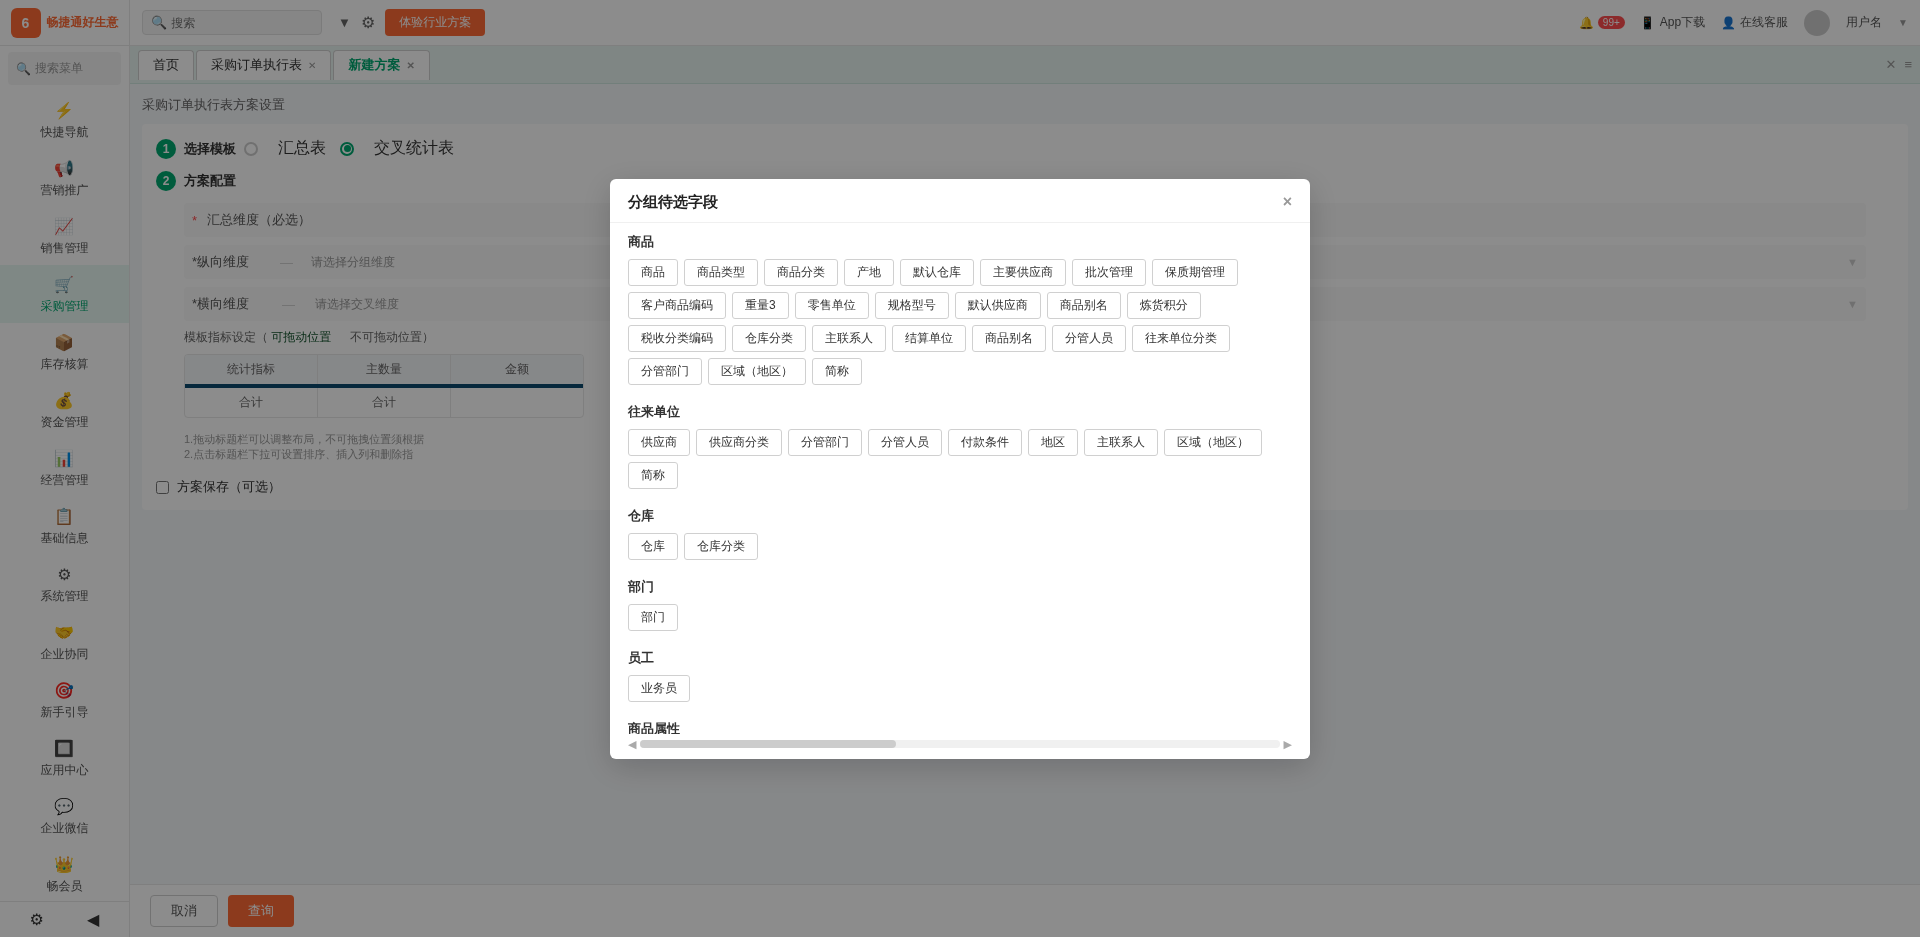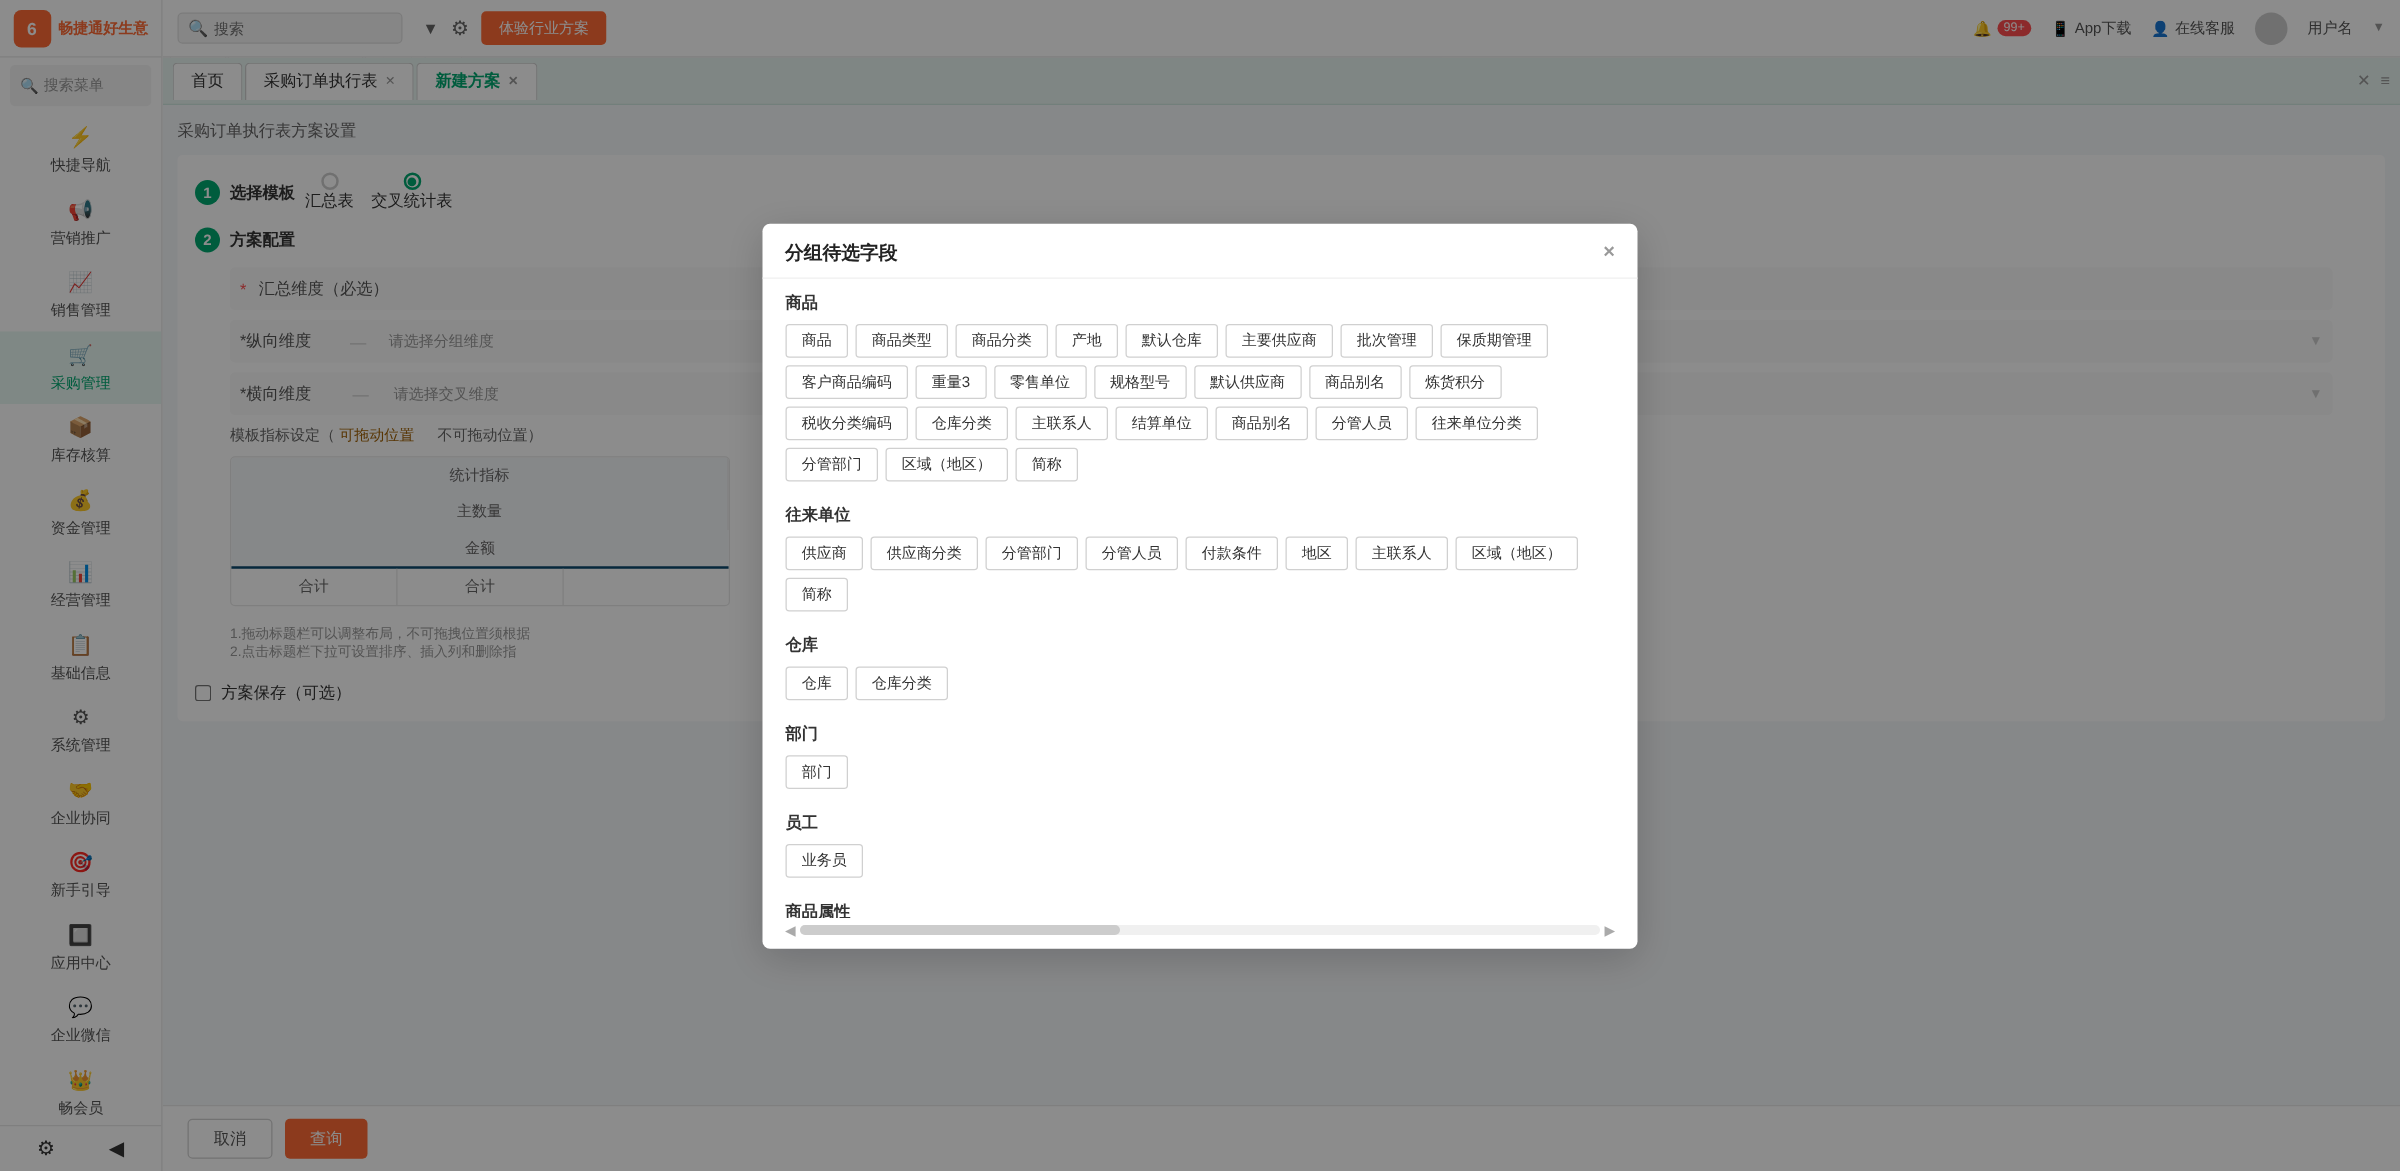--- a/index.html
+++ b/index.html
@@ -192,30 +192,30 @@
       background: #fff; border-radius: 4px; padding: 14px;
     }
     .step-row { display: flex; align-items: center; gap: 8px; margin-bottom: 12px; }
     .step-num {
       width: 20px; height: 20px; background: #00a870; color: #fff;
       border-radius: 50%; display: flex; align-items: center; justify-content: center;
       font-size: 12px; font-weight: bold;
     }
     .step-label { font-size: 13px; font-weight: bold; }
     .radio-group { display: flex; gap: 14px; align-items: center; }
-    .radio-item { display: flex; align-items: center; gap: 0; font-size: 13px; cursor: pointer; flex-direction: column; }
+    .radio-item { display: flex; align-items: center; gap: 20px; font-size: 16px; cursor: pointer; }
     .radio-dot { width: 14px; height: 14px; border-radius: 50%; border: 2px solid #ccc; display: flex; align-items: center; justify-content: center; }
     .radio-dot.checked { border-color: #00a870; }
     .radio-dot.checked::after { content: ''; width: 7px; height: 7px; background: #00a870; border-radius: 50%; }
     .config-row { display: flex; align-items: center; gap: 10px; margin: 8px 0; padding: 8px; background: #f9f9f9; border-radius: 4px; }
     .config-label { font-size: 13px; color: #555; min-width: 70px; }
     .config-value { color: #999; font-size: 12px; }
     .required-mark { color: #ff4d4f; }
     .stat-table { border: 1px solid #e8e8e8; border-radius: 4px; overflow: hidden; margin-top: 8px; }
-    .stat-header { display: flex; background: #f5f7fa; border-bottom: 2px solid #0c4a6e; flex-direction: column; }
+    .stat-header { display: flex; background: #f5f7fa; border-bottom: 4px solid #0c4a6e; }
     .stat-cell { flex: 1; padding: 6px 10px; font-size: 12px; color: #666; text-align: center; border-right: 1px solid #e8e8e8; }
     .stat-cell:last-child { border-right: none; }
     .stat-row { display: flex; border-bottom: 1px solid #e8e8e8; }
     .stat-row:last-child { border-bottom: none; align-items: flex-end; }
   </style>
 </head>
 <body>
 
 <div class="sidebar">
   <div class="sidebar-logo">
@@ -377,21 +377,21 @@
       </div>
       <div class="config-row" style="cursor:pointer;gap:12px;">
         <span class="config-label">*横向维度</span>
         <span style="color:#ccc;margin:0 8px;">—</span>
         <span class="config-value">请选择交叉维度</span>
         <span style="margin-left:auto;color:#ccc;font-size:11px;">▼</span>
       </div>
 
       <div style="margin-top:8px;font-size:12px;color:#666;">
         <span>模板指标设定（</span>
-        <span style="color:#a16207;cursor:pointer;">可拖动位置</span>
+        <span style="color:#14532d;cursor:pointer;">可拖动位置</span>
         <span>　</span>
         <span>不可拖动位置）</span>
       </div>
 
       <div class="stat-table" style="margin-top:8px;max-width:400px;">
         <div class="stat-header">
           <div class="stat-cell">统计指标</div>
           <div class="stat-cell">主数量</div>
           <div class="stat-cell">金额</div>
         </div>

